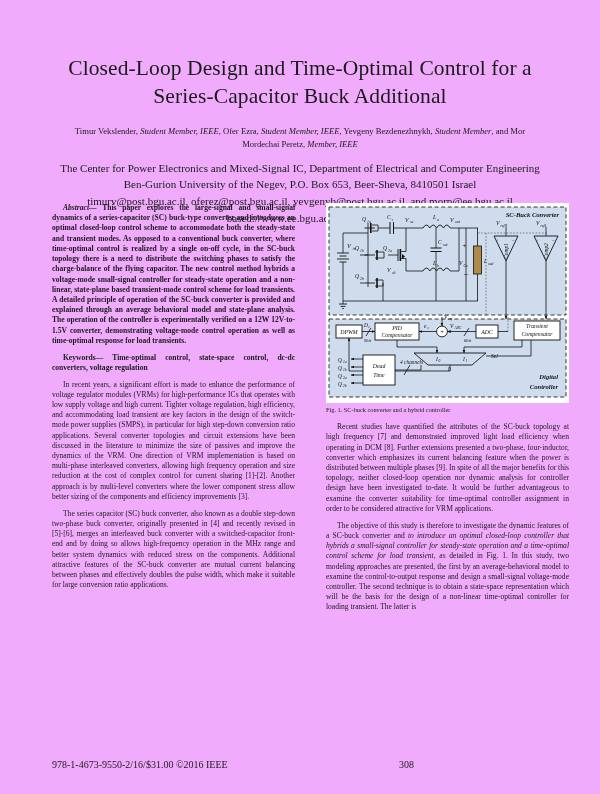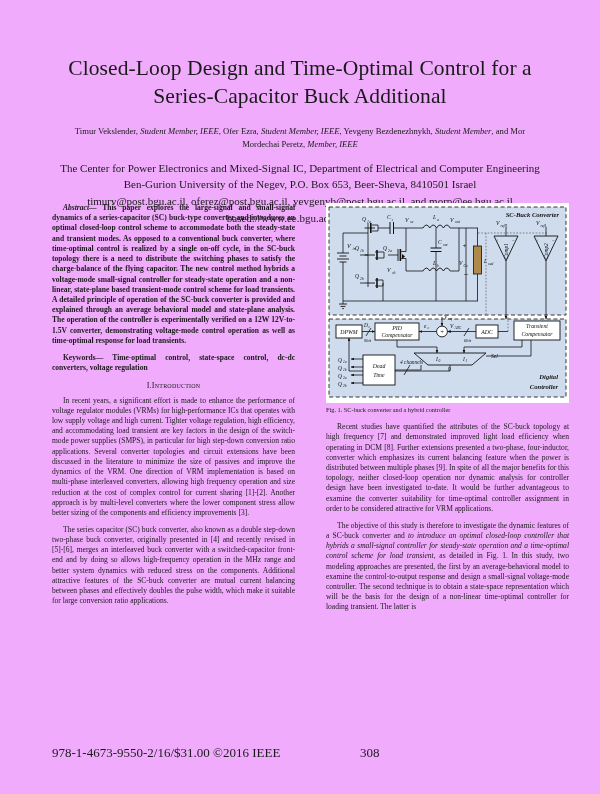--- a/index.html
+++ b/index.html
@@ -107,24 +107,25 @@
     margin-top: 3px;
     text-align: left;
     line-height: 1.3;
   }
   svg.circuit { display: block; width: 100%; height: 200px; }
 
   
   .footer {
     position: absolute;
     left: 52px;
-    bottom: 33px;
+    bottom: 24px;
     width: 500px;
-    font-size: 13px;
+    font-size: 10px;
     display: flex;
+    gap: 39px;
   }
   .footer .isbn { width: 240px; }
   .footer .pageno { margin-left: 68px; }
 </style>
 </head>
 <body>
 
 <div class="page">
 
   <div class="title-block">
@@ -144,21 +145,20 @@
   </div>
 
   <div class="columns">
 
     <div class="col">
 
       <p class="abstract-p"><span class="lbl">Abstract—</span><span> This paper explores the large-signal and small-signal dynamics of a series-capacitor (SC) buck-type converter and introduces an optimal closed-loop control scheme to accommodate both the steady-state and transient modes. As opposed to a conventional buck converter, where time-optimal control is realized by a single on-off cycle, in the SC-buck topology there is a need to distribute the switching phases to satisfy the charge-balance of the flying capacitor. The new control method hybrids a voltage-mode small-signal controller for steady-state operation and a non-linear, state-plane based transient-mode control scheme for load transients. A detailed principle of operation of the SC-buck converter is provided and explained through an average behavioral model and state-plane analysis. The operation of the controller is experimentally verified on a 12W 12V-to-1.5V converter, demonstrating voltage-mode control operation as well as time-optimal response for load transients.</span></p>
 
       <p class="keywords-p"><span class="lbl">Keywords—</span><span> Time-optimal control, state-space control, dc-dc converters, voltage regulation</span></p>
 
-      <h2 class="sec-head">I.Introduction</h2>
 
       <p>In recent years, a significant effort is made to enhance the performance of voltage regulator modules (VRMs) for high-performance ICs that operates with low supply voltage and high current. Tighter voltage regulation, high efficiency, and accommodating load transient are key factors in the design of the switch-mode power supplies (SMPS), in particular for high step-down conversion ratio applications. Several converter topologies and circuit extensions have been discussed in the literature to minimize the size of passives and improve the dynamics of the VRM. One direction of VRM implementation is based on multi-phase interleaved converters, allowing high frequency operation and size reduction at the cost of complex control for current sharing [1]-[2]. Another approach is by multi-level converters where the lower component stress allow better sizing of the components and efficiency improvements [3].</p>
       <p>The series capacitor (SC) buck converter, also known as a double step-down two-phase buck converter, originally presented in [4] and recently revised in [5]-[6], merges an interleaved buck converter with a switched-capacitor front-end and by doing so allows high-frequency operation in the MHz range and better system dynamics with reduced stress on the components. Additional attractive features of the SC-buck converter are mutual current balancing between phases and effectively doubles the pulse width, which make it suitable for large conversion ratio applications.</p>
     </div>
 
     <div class="col">
 
       <div class="figure">
         <div class="fig-box">
           <svg class="circuit" viewBox="0 0 243 200" xmlns="http://www.w3.org/2000/svg">

